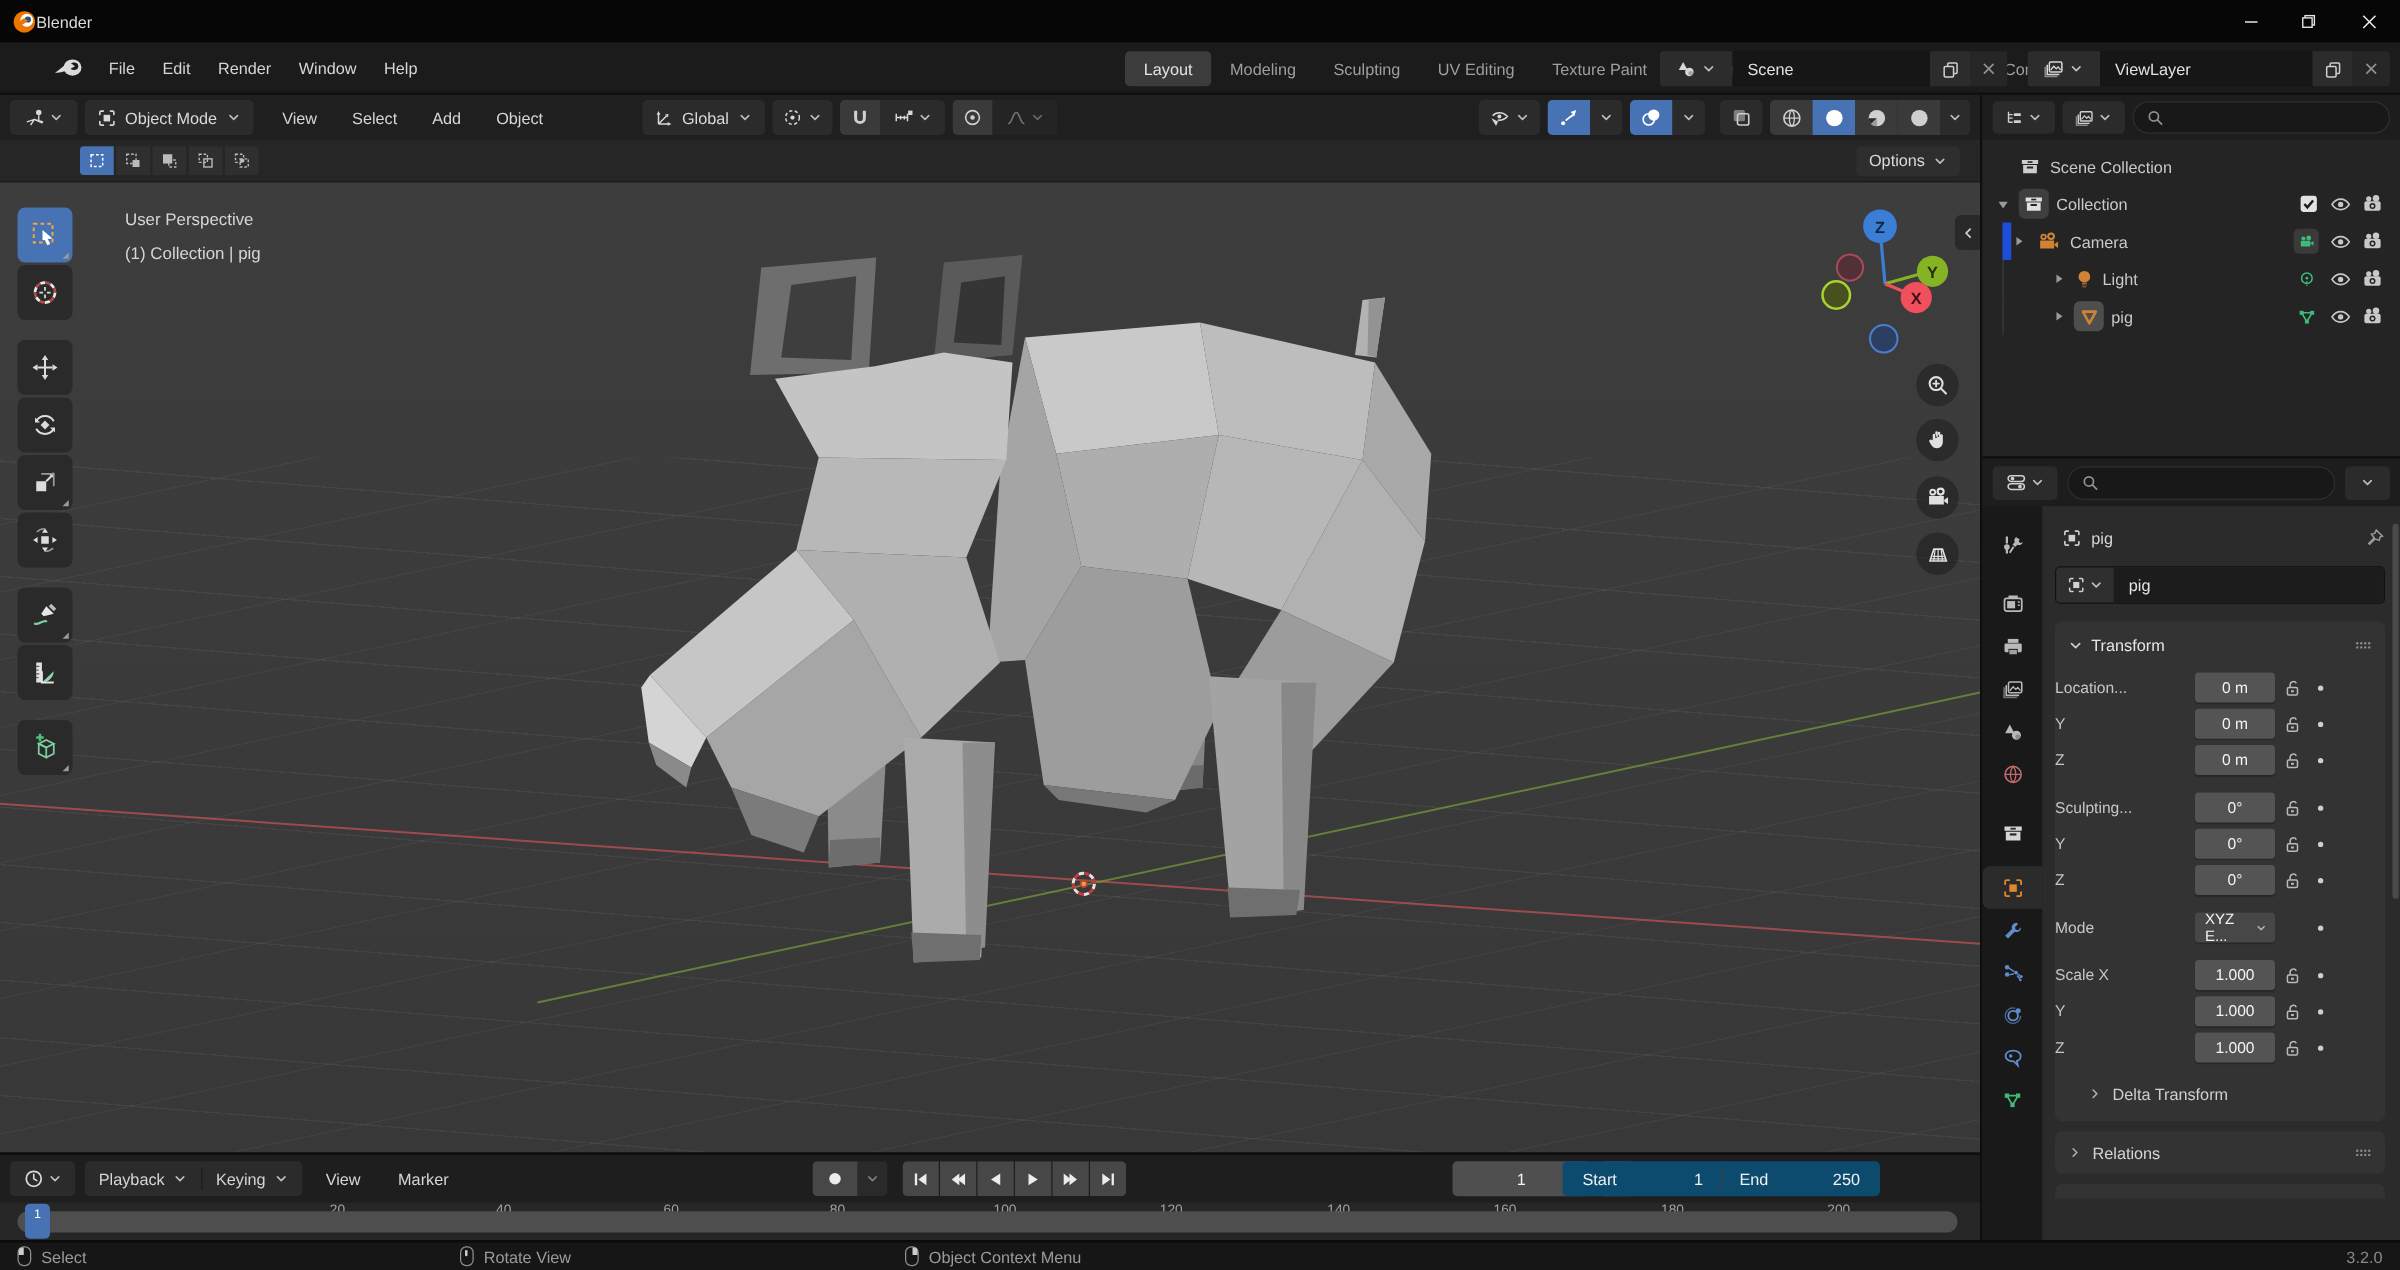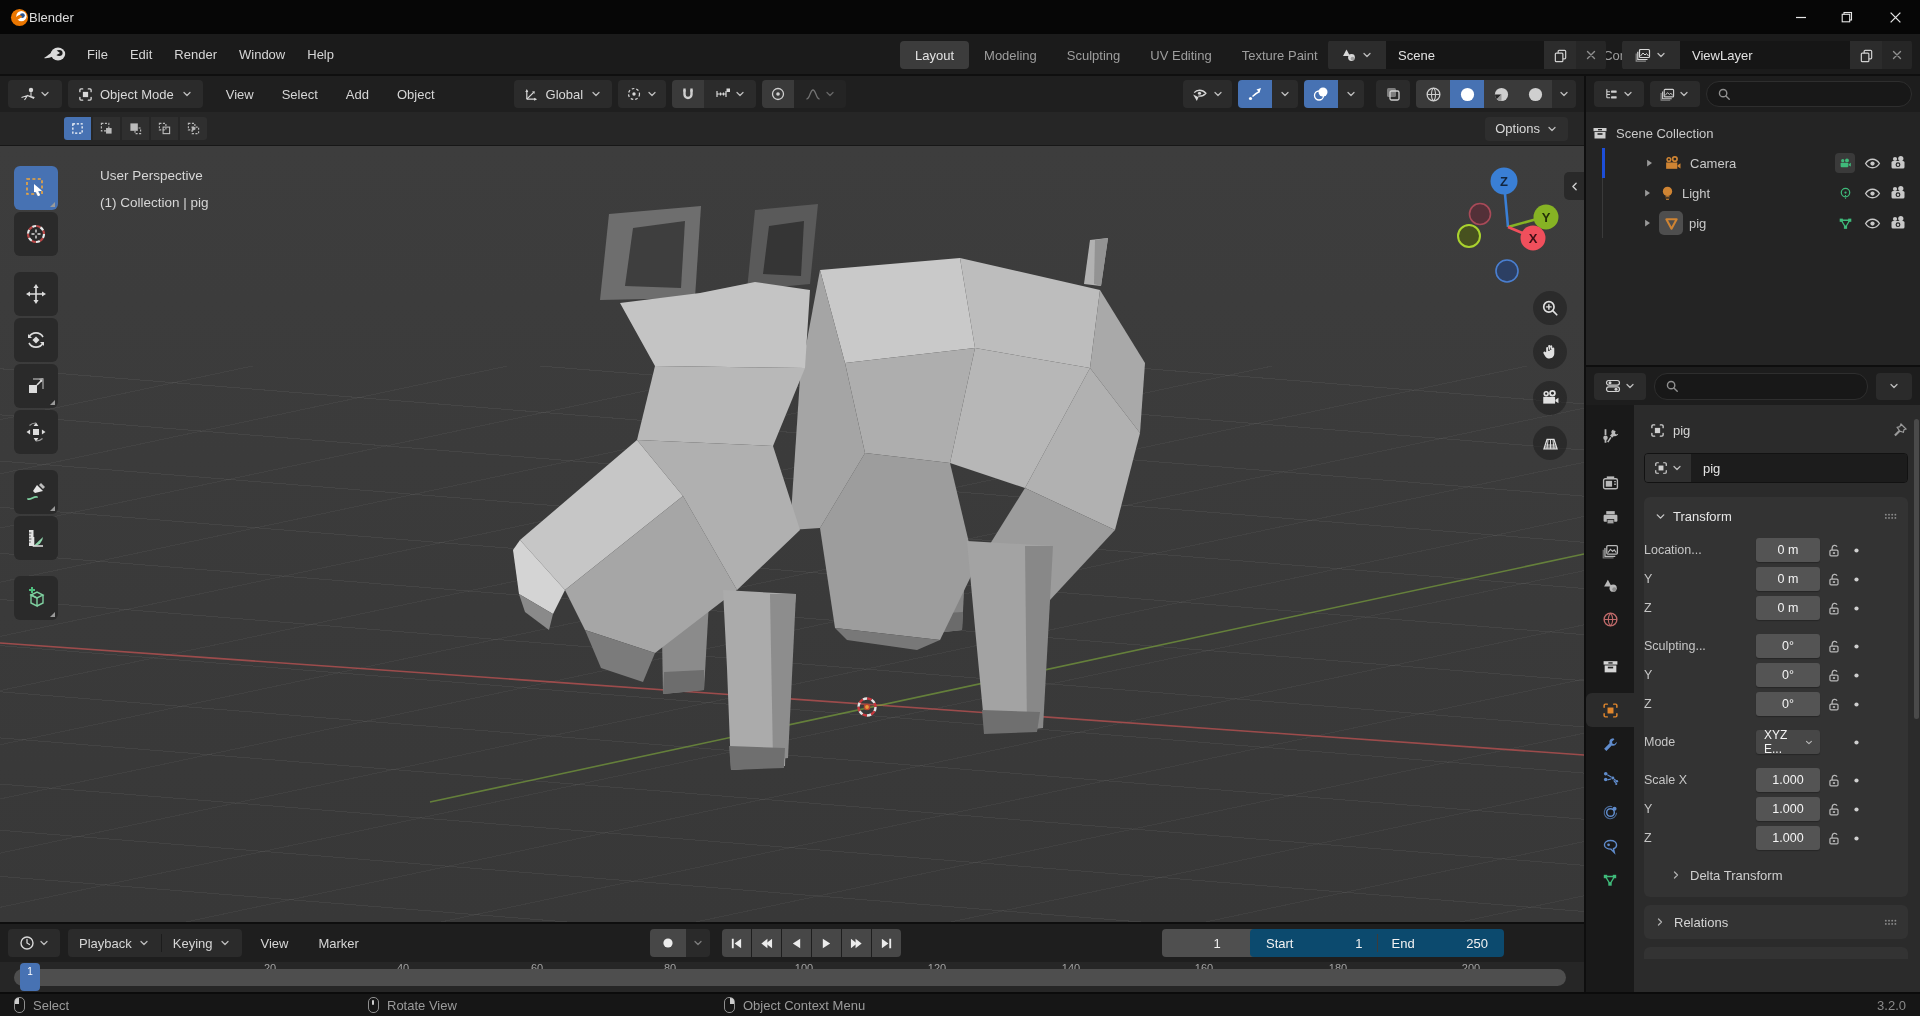--- a/index.html
+++ b/index.html
@@ -878,27 +878,49 @@
           </svg>
         </span>
       <span class="row" style="flex:1;height:26px;background:#181818;border:1px solid #2e2e2e;border-radius:13px;padding:0 10px;gap:6px">
         <svg width="14" height="14" color="#8f8f8f">
             <use href="#i-search"></use>
           </svg>
       </span>
     </div>
 
     <div style="height:253px;background:#242424;padding-top:6px">
-      <div class="orow" style="padding-left:6px;gap:8px">
+      <div class="orow" style="padding-left:30px;gap:8px">
         <svg width="16" height="16" color="#cdcdcd">
             <use href="#i-box"></use>
           </svg>
         <span>Scene Collection</span>
       </div>
-      <div class="orow" style="padding-left:38px;gap:9px;border-left:3px solid #1d4ed8;margin-left:16px">
+      <div class="orow" style="padding-left:10px;gap:6px">
+        <svg width="13" height="13" color="#9a9a9a">
+            <use href="#i-trid"></use>
+          </svg>
+        <span class="ic" style="width:24px;height:24px;background:#3f3f3f;border-radius:5px">
+            <svg width="16" height="16" color="#e0e0e0">
+              <use href="#i-box"></use>
+            </svg>
+          </span>
+        <span>Collection</span>
+        <span class="otoggles">
+          <svg width="16" height="16">
+              <use href="#i-check"></use>
+            </svg>
+          <svg width="17" height="17" color="#c8c8c8">
+              <use href="#i-eye"></use>
+            </svg>
+          <svg width="16" height="16" color="#c8c8c8">
+              <use href="#i-cam"></use>
+            </svg>
+        </span>
+      </div>
+      <div class="orow" style="gap:9px;border-left:7px solid #1d4ed8;margin-left:16px">
         <svg width="12" height="12" color="#9a9a9a">
             <use href="#i-trir"></use>
           </svg>
         <svg width="17" height="17" color="#cf8433">
             <use href="#i-moviecam"></use>
           </svg>
         <span>Camera</span>
         <span class="otoggles">
           <span class="ic" style="width:20px;height:20px;background:#3a3a3a;border-radius:4px">
               <svg width="13" height="13" color="#3fba7a">

